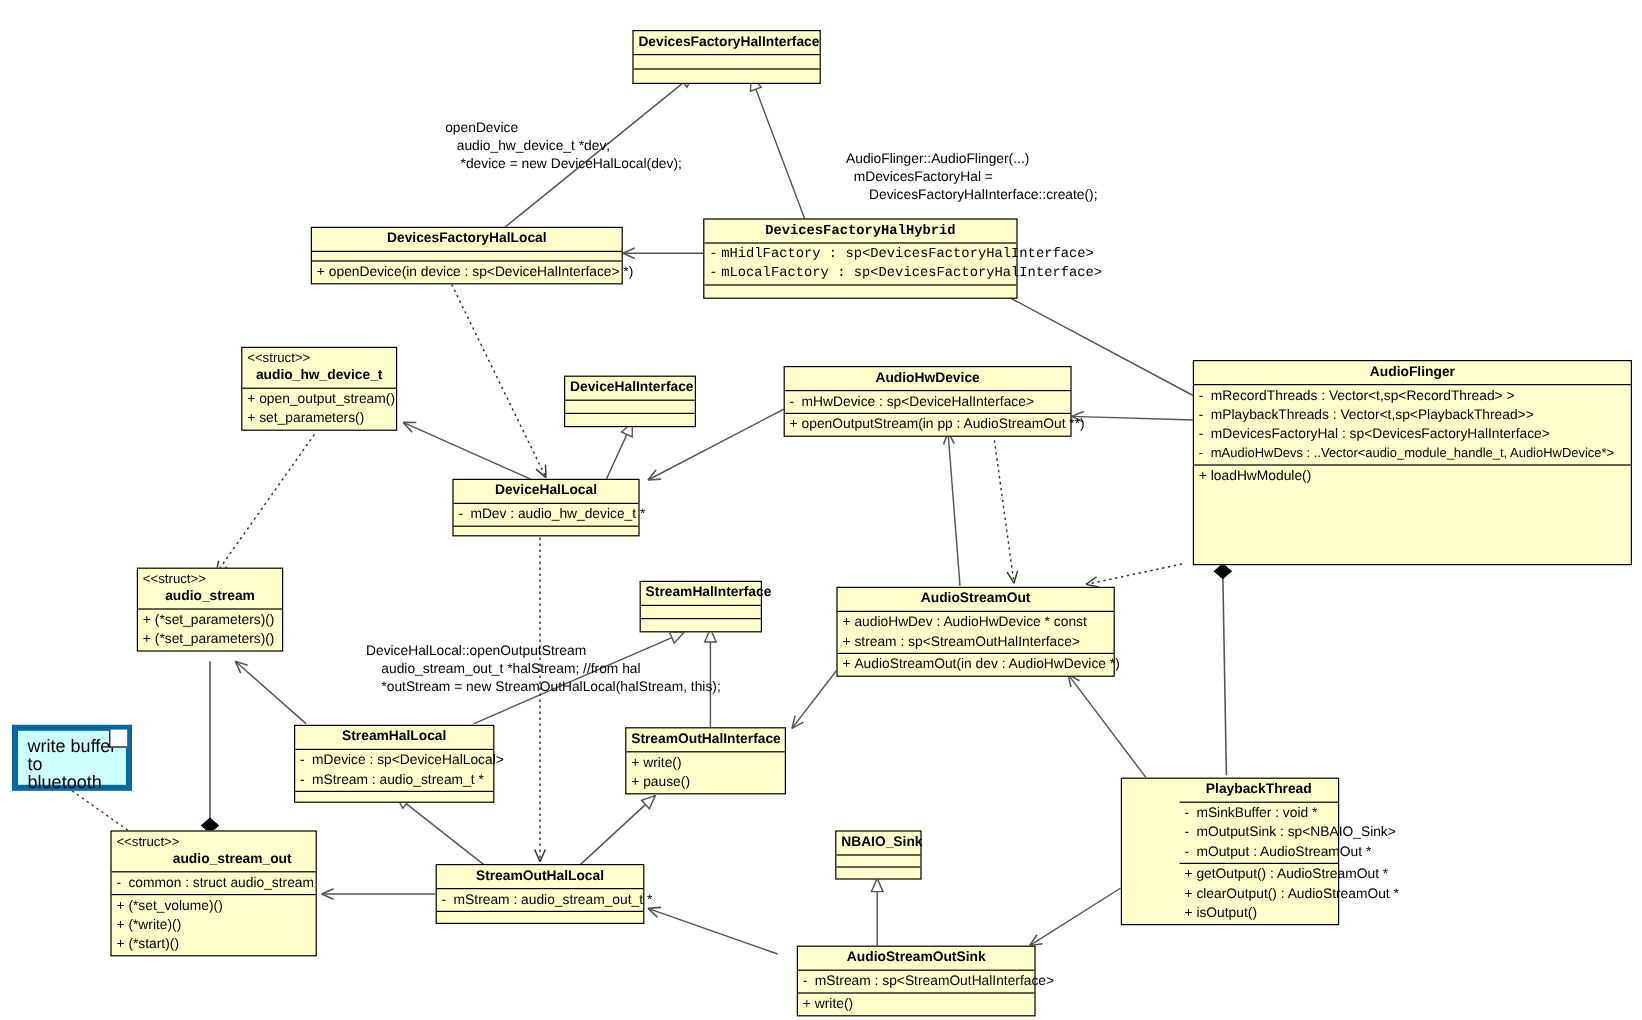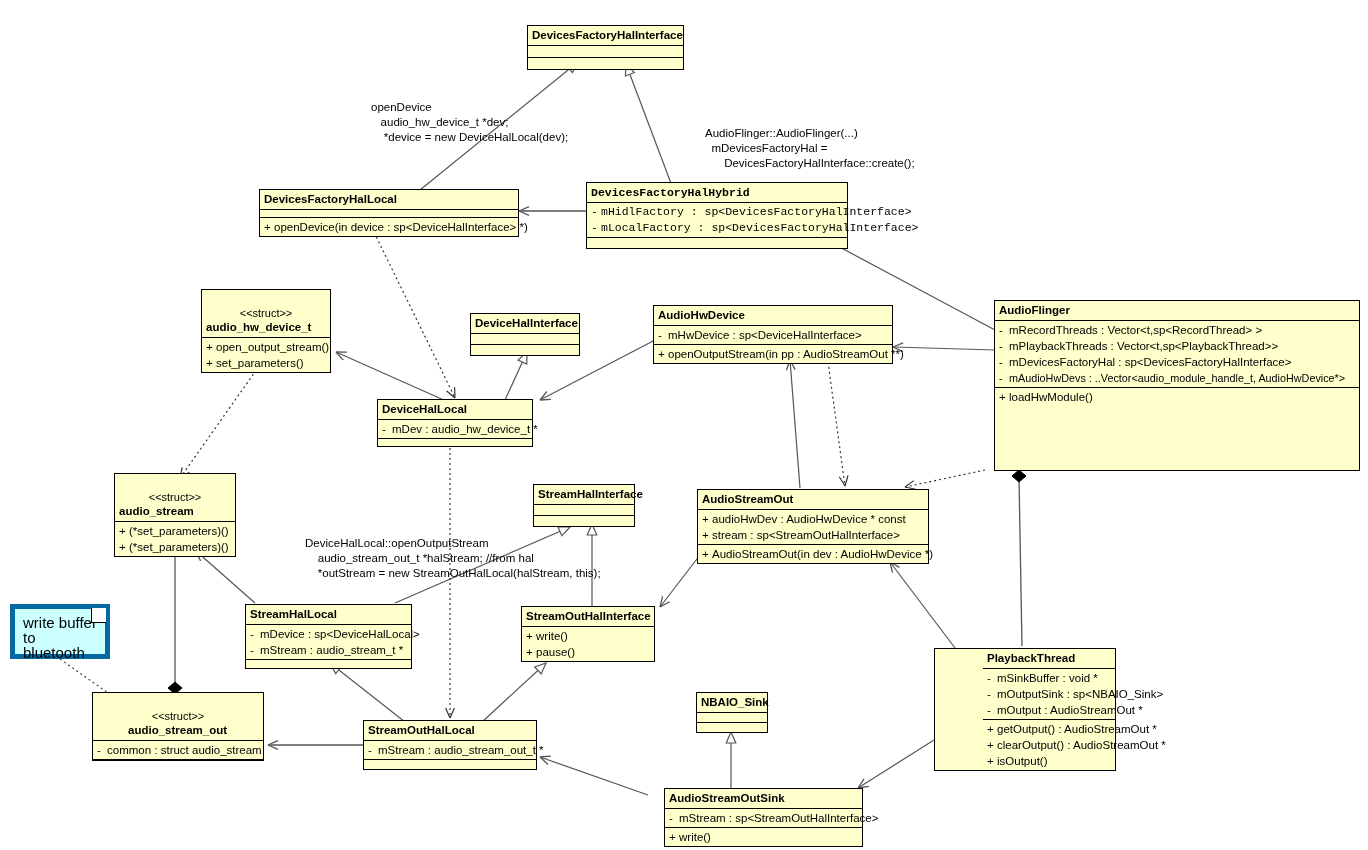--- a/index.html
+++ b/index.html
@@ -25,32 +25,32 @@
   }
   .uml {
     position: absolute;
     box-sizing: border-box;
     border: 1px solid #000000;
     background: #ffffcc;
     color: #000000;
     z-index: 5;
   }
   .uml .title {
+    text-align: center;
     font-weight: bold;
     font-size: 11.5px;
     line-height: 15px;
     padding: 2px 4px 2px 4px;
     white-space: nowrap;
   }
   .uml .stereo {
-    text-align: center;
     font-weight: normal;
     font-size: 11px;
     line-height: 14px;
-    padding: 16px 4px 0 4px;
+    padding: 2px 4px 0 4px;
     white-space: nowrap;
   }
   .uml .sep {
     border-top: 1px solid #000000;
     height: 0;
     font-size: 0;
     line-height: 0;
   }
   .uml .compartment {
     padding: 1px 0 1px 0;
@@ -391,20 +391,31 @@
   <div class="uml" style="left:92px; top:692px; width:172px;">
     <div class="stereo">&lt;&lt;struct&gt;&gt;</div>
     <div class="title" style="padding-top:0;margin-left:31px;">audio_stream_out</div>
     <div class="sep"></div>
     <div class="compartment">
       <div class="row">
         <span class="vis">-</span><span>common : struct audio_stream</span>
       </div>
     </div>
     <div class="sep"></div>
+    <div class="compartment">
+      <div class="row">
+        <span class="vis">+</span><span>(*set_volume)()</span>
+      </div>
+      <div class="row">
+        <span class="vis">+</span><span>(*write)()</span>
+      </div>
+      <div class="row">
+        <span class="vis">+</span><span>(*start)()</span>
+      </div>
+    </div>
   </div>
 
   <div class="uml" style="left:363px; top:720px; width:174px;">
     <div class="title">StreamOutHalLocal</div>
     <div class="sep"></div>
     <div class="compartment">
       <div class="row">
         <span class="vis">-</span><span>mStream : audio_stream_out_t *</span>
       </div>
     </div>

